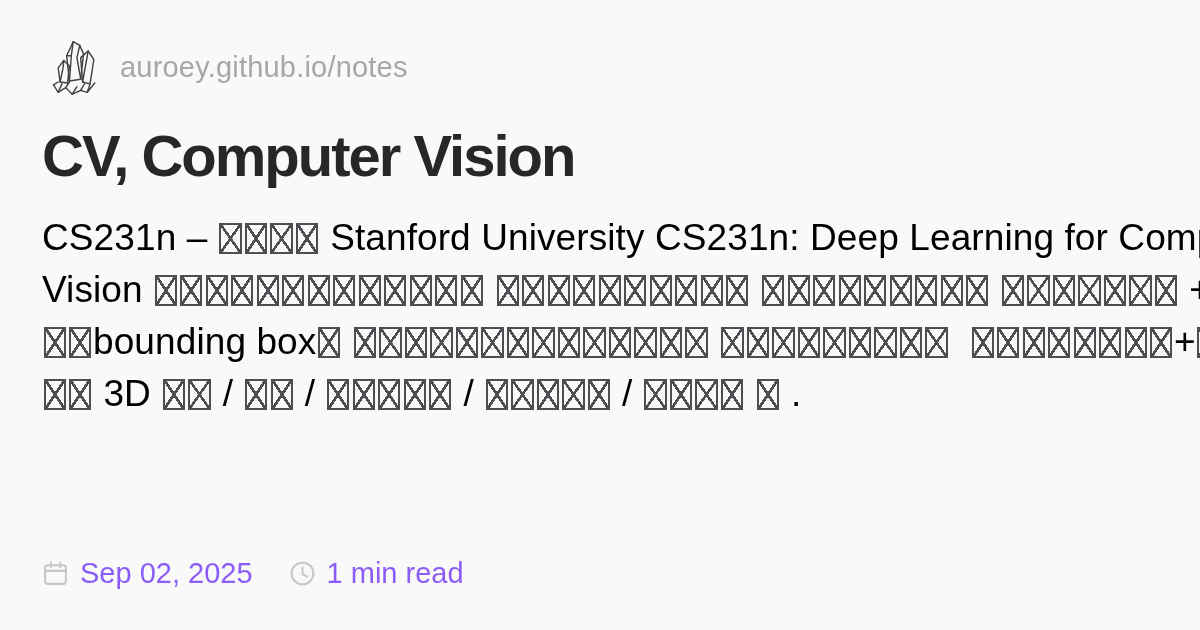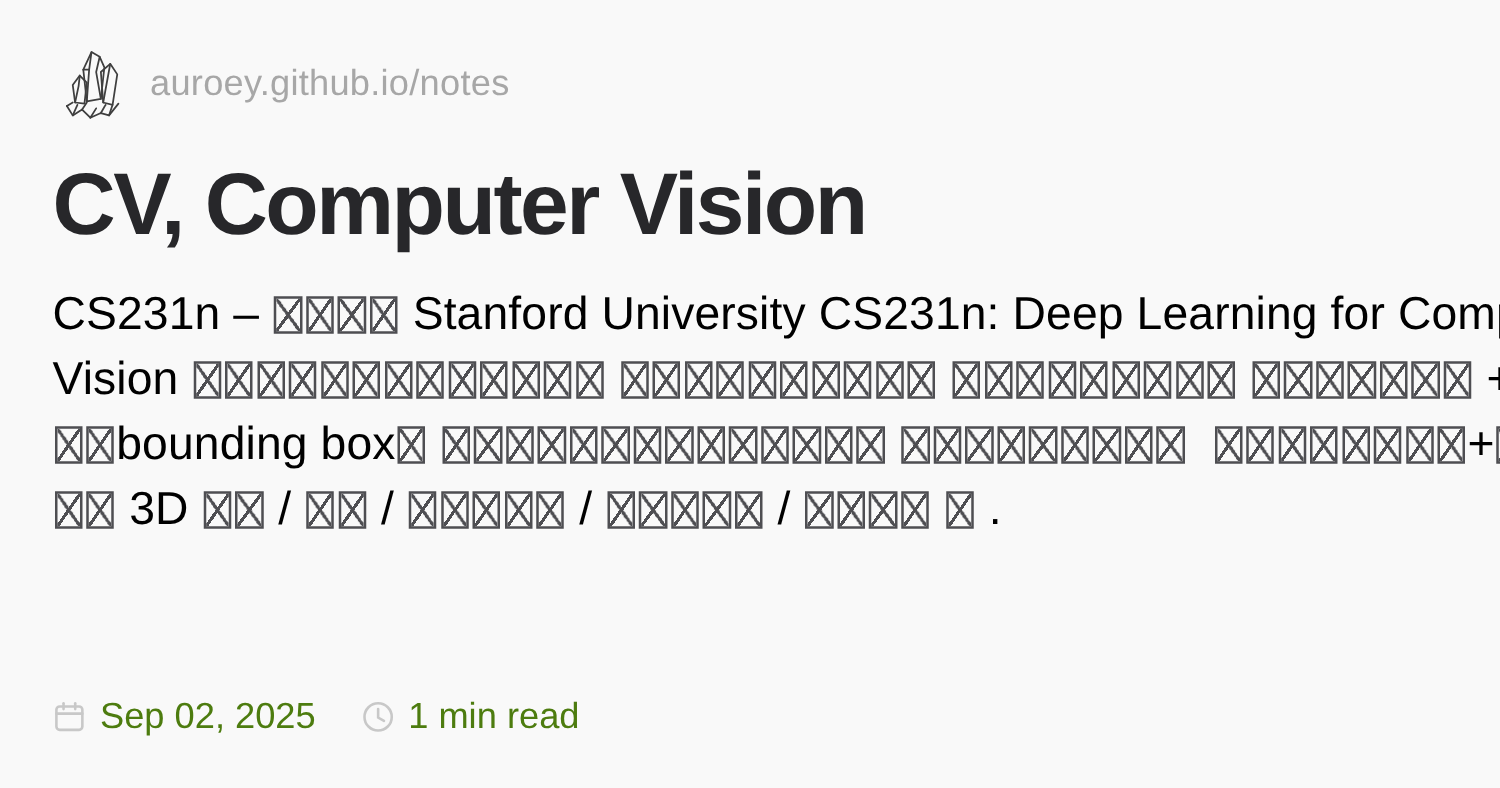--- a/index.html
+++ b/index.html
@@ -25,21 +25,21 @@
   .logo { width: 60px; height: 66px; margin-left: 4px; flex: 0 0 auto; }
   .site-url {
     margin-left: 14px;
     font-size: 29px;
     color: #a7a7a7;
     letter-spacing: 0.2px;
   }
   
   .title {
     margin-top: 24px;
-    font-size: 70px;
+    font-size: 58px;
     line-height: 1.12;
     font-weight: 700;
     letter-spacing: -2px;
     color: #27272a;
   }
   
   .description {
     margin-top: 23px;
     font-size: 37px;
     color: #000000;
@@ -59,21 +59,21 @@
     margin: 0 0.045em;
     background:
       linear-gradient(to top right,  transparent calc(50% - 0.034em), #4e4e52 calc(50% - 0.034em), #4e4e52 calc(50% + 0.034em), transparent calc(50% + 0.034em)),
       linear-gradient(to bottom right, transparent calc(50% - 0.034em), #4e4e52 calc(50% - 0.034em), #4e4e52 calc(50% + 0.034em), transparent calc(50% + 0.034em));
   }
   
   .footer {
     margin-top: auto;
     display: flex;
     align-items: center;
-    color: #4d7c0f;
+    color: #8b5cf6;
     font-size: 29px;
   }
   .meta-item { display: flex; align-items: center; }
   .meta-item + .meta-item { margin-left: 36px; text-align: right; }
   .meta-item svg { margin-right: 11px; }
 </style>
 </head>
 <body>
 
 <div class="card">

